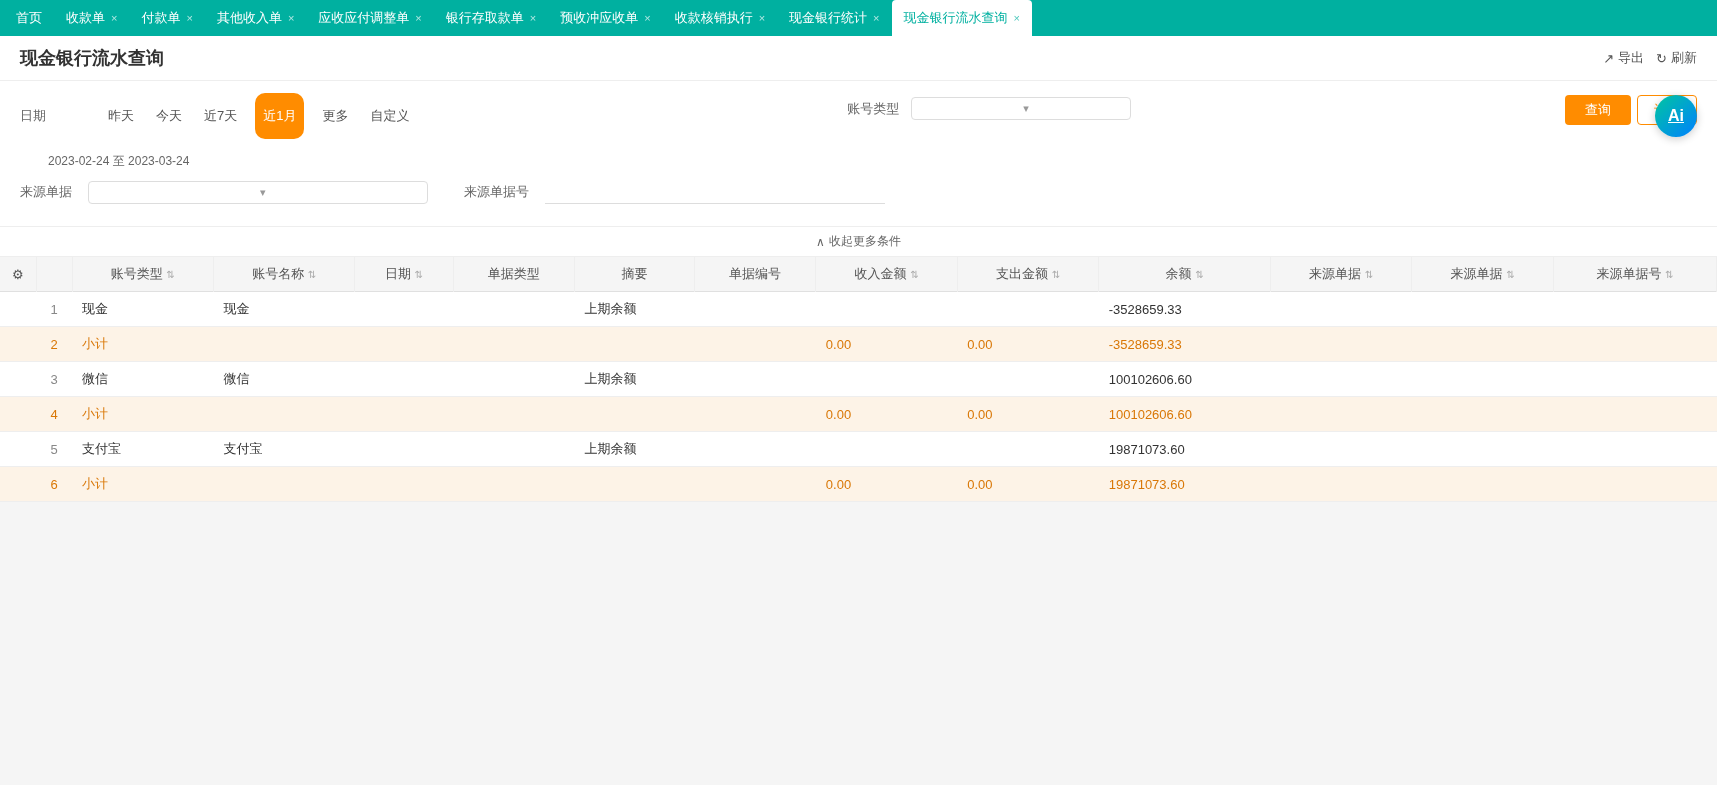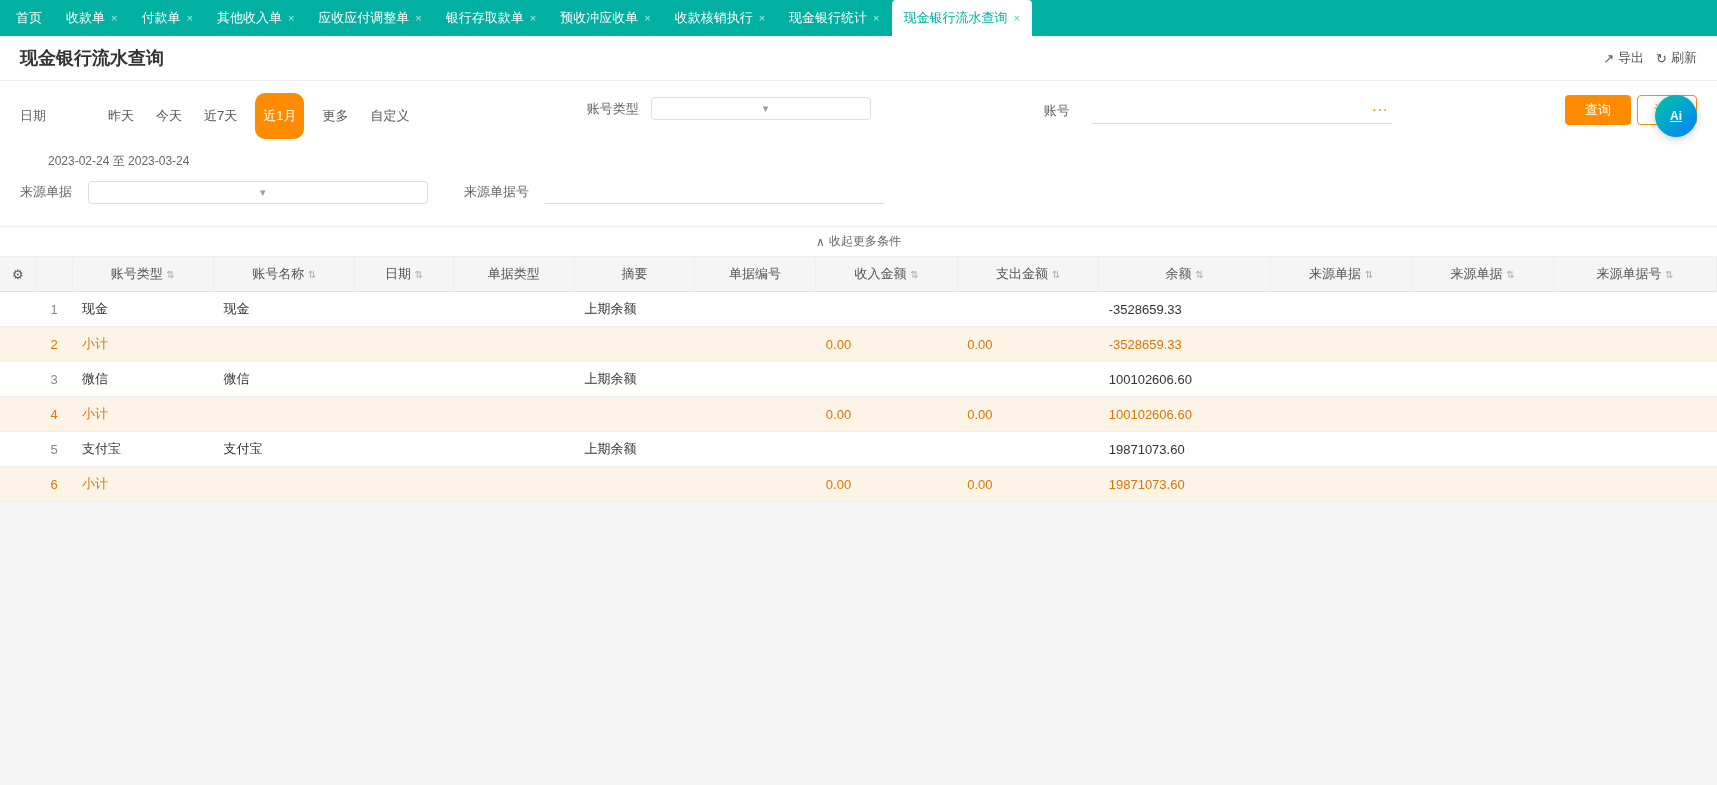--- a/index.html
+++ b/index.html
@@ -238,21 +238,21 @@
       right: 20px;
       top: 95px;
       background: linear-gradient(135deg, #00c6a0, #0080ff);
       color: #fff;
       border-radius: 50%;
       width: 42px;
       height: 42px;
       display: flex;
       align-items: center;
       justify-content: center;
-      font-size: 12px;
+      font-size: 16px;
       font-weight: bold;
       cursor: pointer;
       box-shadow: 0 2px 8px rgba(0,0,0,0.2);
       text-decoration: underline;
     }
   </style>
 </head>
 <body>
 
 <div class="top-nav">
@@ -330,27 +330,20 @@
     </div>
 
     <div style="display:flex; align-items:center; gap:12px; margin-top:4px;">
       <span class="filter-label">账号类型</span>
       <div class="filter-select" style="min-width:220px;">
         <span></span>
         <span class="chevron">▾</span>
       </div>
     </div>
 
-    <div style="display:flex; align-items:center; gap:12px; margin-top:4px;">
-      <span class="filter-label">账号</span>
-      <div class="filter-account">
-        <input type="text" style="min-width: 200px;">
-        <span class="dots-btn">···</span>
-      </div>
-    </div>
 
     <div style="display:flex; flex-direction:row; gap:6px; margin-top:2px;">
       <button class="query-btn">查询</button>
       <button class="settings-btn">设置</button>
     </div>
   </div>
 
   <div class="filter-row" style="margin-top:10px;">
     <span class="filter-label">来源单据</span>
     <div class="filter-select" style="min-width:340px;">

